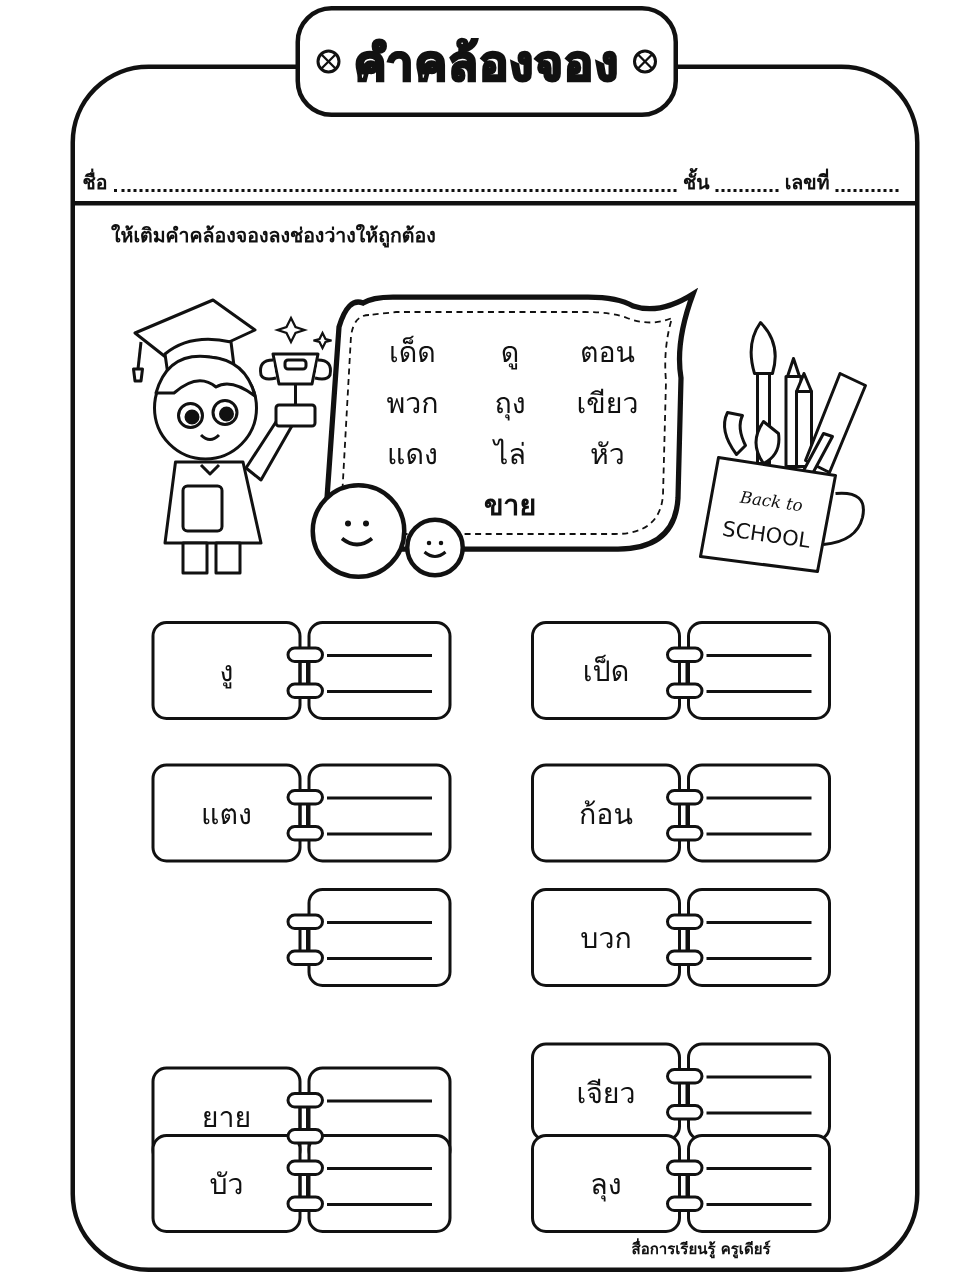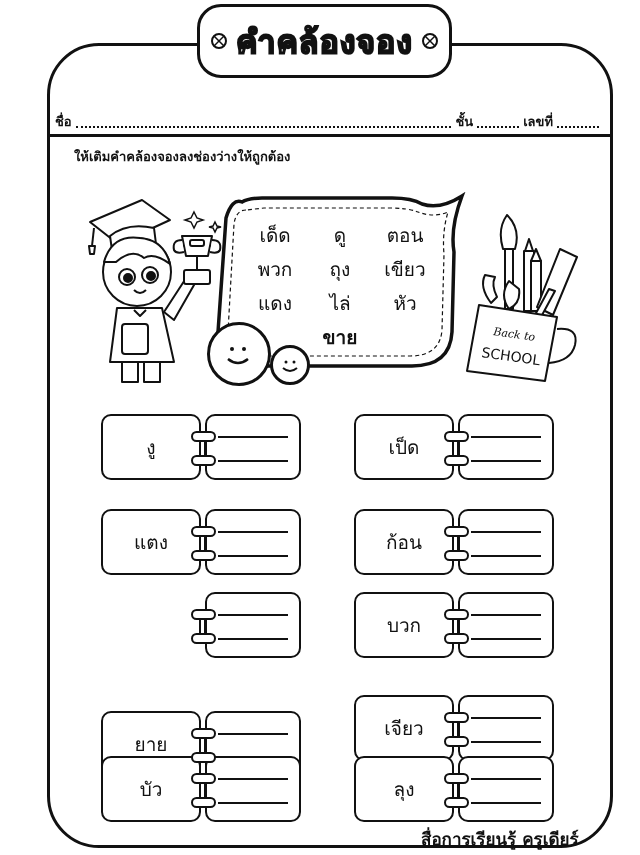--- a/index.html
+++ b/index.html
@@ -41,21 +41,21 @@
                 border-radius: 10px; box-sizing: border-box; display: flex; align-items: center;
                 justify-content: center; font-size: 19px; background: #fff; }
   .card .right { position: absolute; left: 104px; top: 0; width: 96px; height: 66px; border: 2.5px solid #111;
                  border-radius: 10px; box-sizing: border-box; background: #fff; }
   .card .line { position: absolute; left: 117px; width: 70px; height: 2px; background: #111; }
   .card .ring { position: absolute; left: 90px; width: 25px; height: 11px; border: 2.5px solid #111;
                 border-radius: 6px; background: #fff; box-sizing: border-box; z-index: 2; }
   .card .bar { position: absolute; left: 98px; top: 24px; width: 2px; height: 22px; background: #111; }
   .card .bar2 { position: absolute; left: 103px; top: 24px; width: 2px; height: 22px; background: #111; }
 
-  .credit { position: absolute; left: 421px; top: 825px; font-size: 17px; font-weight: bold; }
+  .credit { position: absolute; left: 421px; top: 825px; font-size: 10px; font-weight: bold; }
 </style>
 </head>
 <body>
 
 <div class="frame"></div>
 
 <div class="title-pill">
   <svg class="crosshair" viewBox="0 0 18 18">
     <circle cx="9" cy="9" r="7" fill="none" stroke="#111" stroke-width="2"></circle>
     <line x1="4" y1="14" x2="14" y2="4" stroke="#111" stroke-width="1.5"></line>

